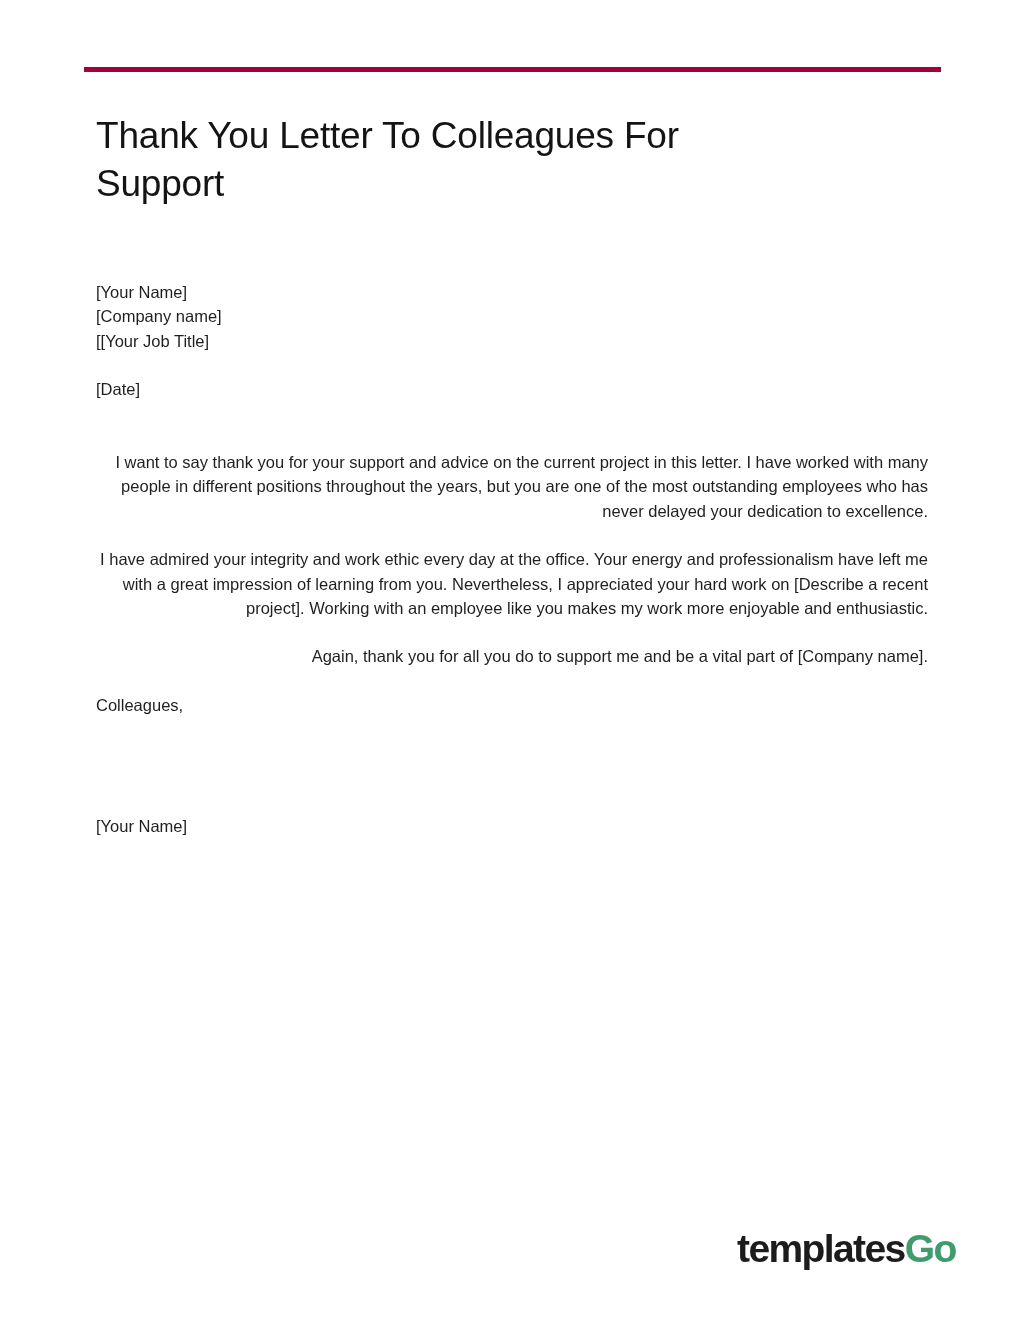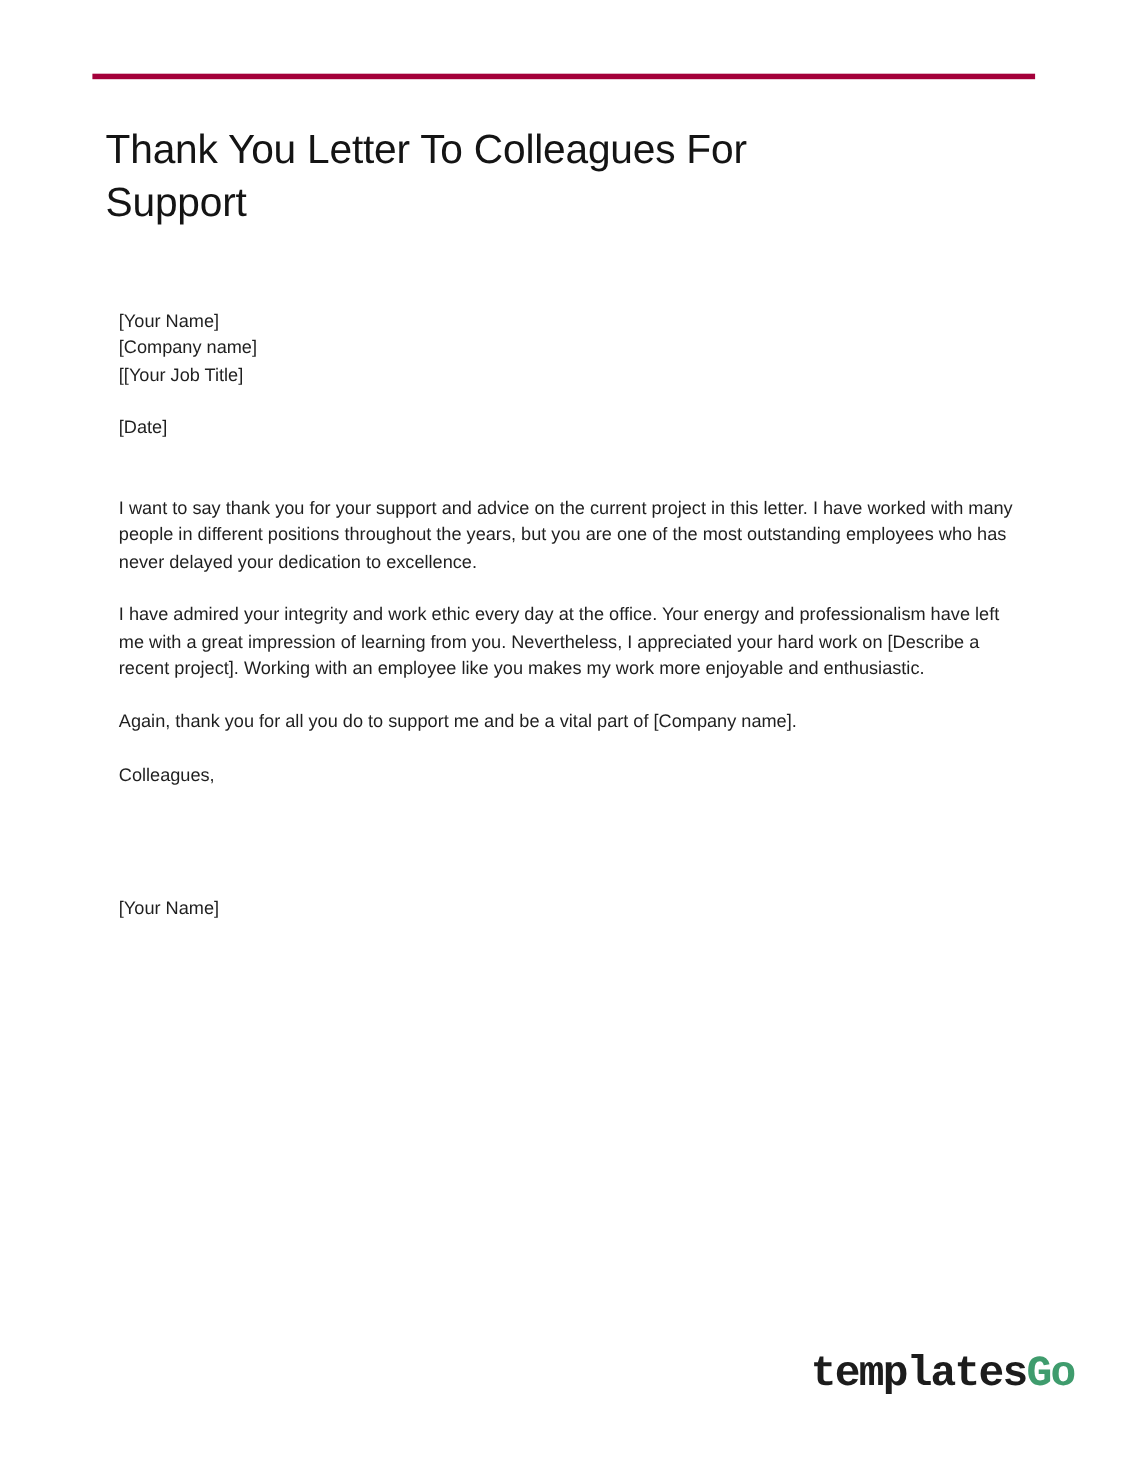--- a/index.html
+++ b/index.html
@@ -49,21 +49,20 @@
     color: #141414;
     margin: 0;
     max-width: 700px;
   }
 
   .letter-body {
     margin-top: 72px;
     font-size: 16.5px;
     line-height: 24.3px;
     color: #1f1f1f;
-    margin-left: 12px;
   }
 
   .sender-block {
     margin: 0;
   }
   .sender-line {
     display: block;
     white-space: pre;
   }
 
@@ -71,39 +70,39 @@
     margin: 0;
     padding: 0;
   }
 
   .gap-line {
     height: 24.3px;
   }
 
   .para {
     margin: 0;
-    text-align: left;
+    text-align: right;
   }
 
   .salutation { margin: 0; }
 
   .signature-name {
     margin: 0;
   }
 
   .sig-space {
     height: 97px;
   }
 
   
   .brand-logo {
     position: absolute;
     left: 737px;
     top: 1227px;
-    font-family: Liberation Mono, monospace;
+    font-family: Liberation Sans, sans-serif;
     font-size: 39px;
     font-weight: 700;
     letter-spacing: -1.6px;
     line-height: 44px;
     white-space: nowrap;
   }
   .brand-templates { color: #1c1c1c; }
   .brand-go { color: #3f9c6d; }
 </style>
 </head>

